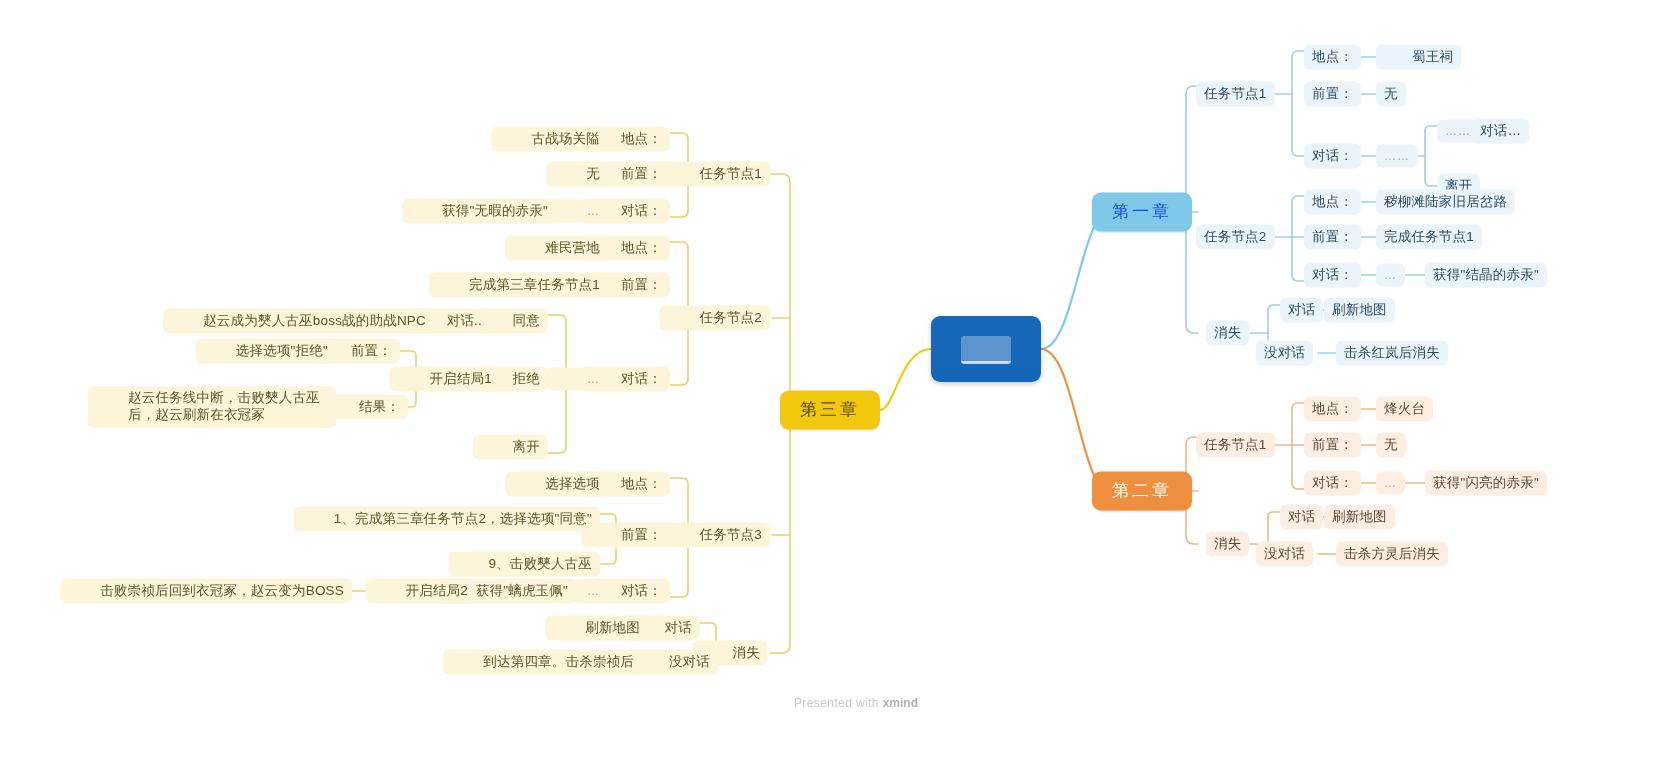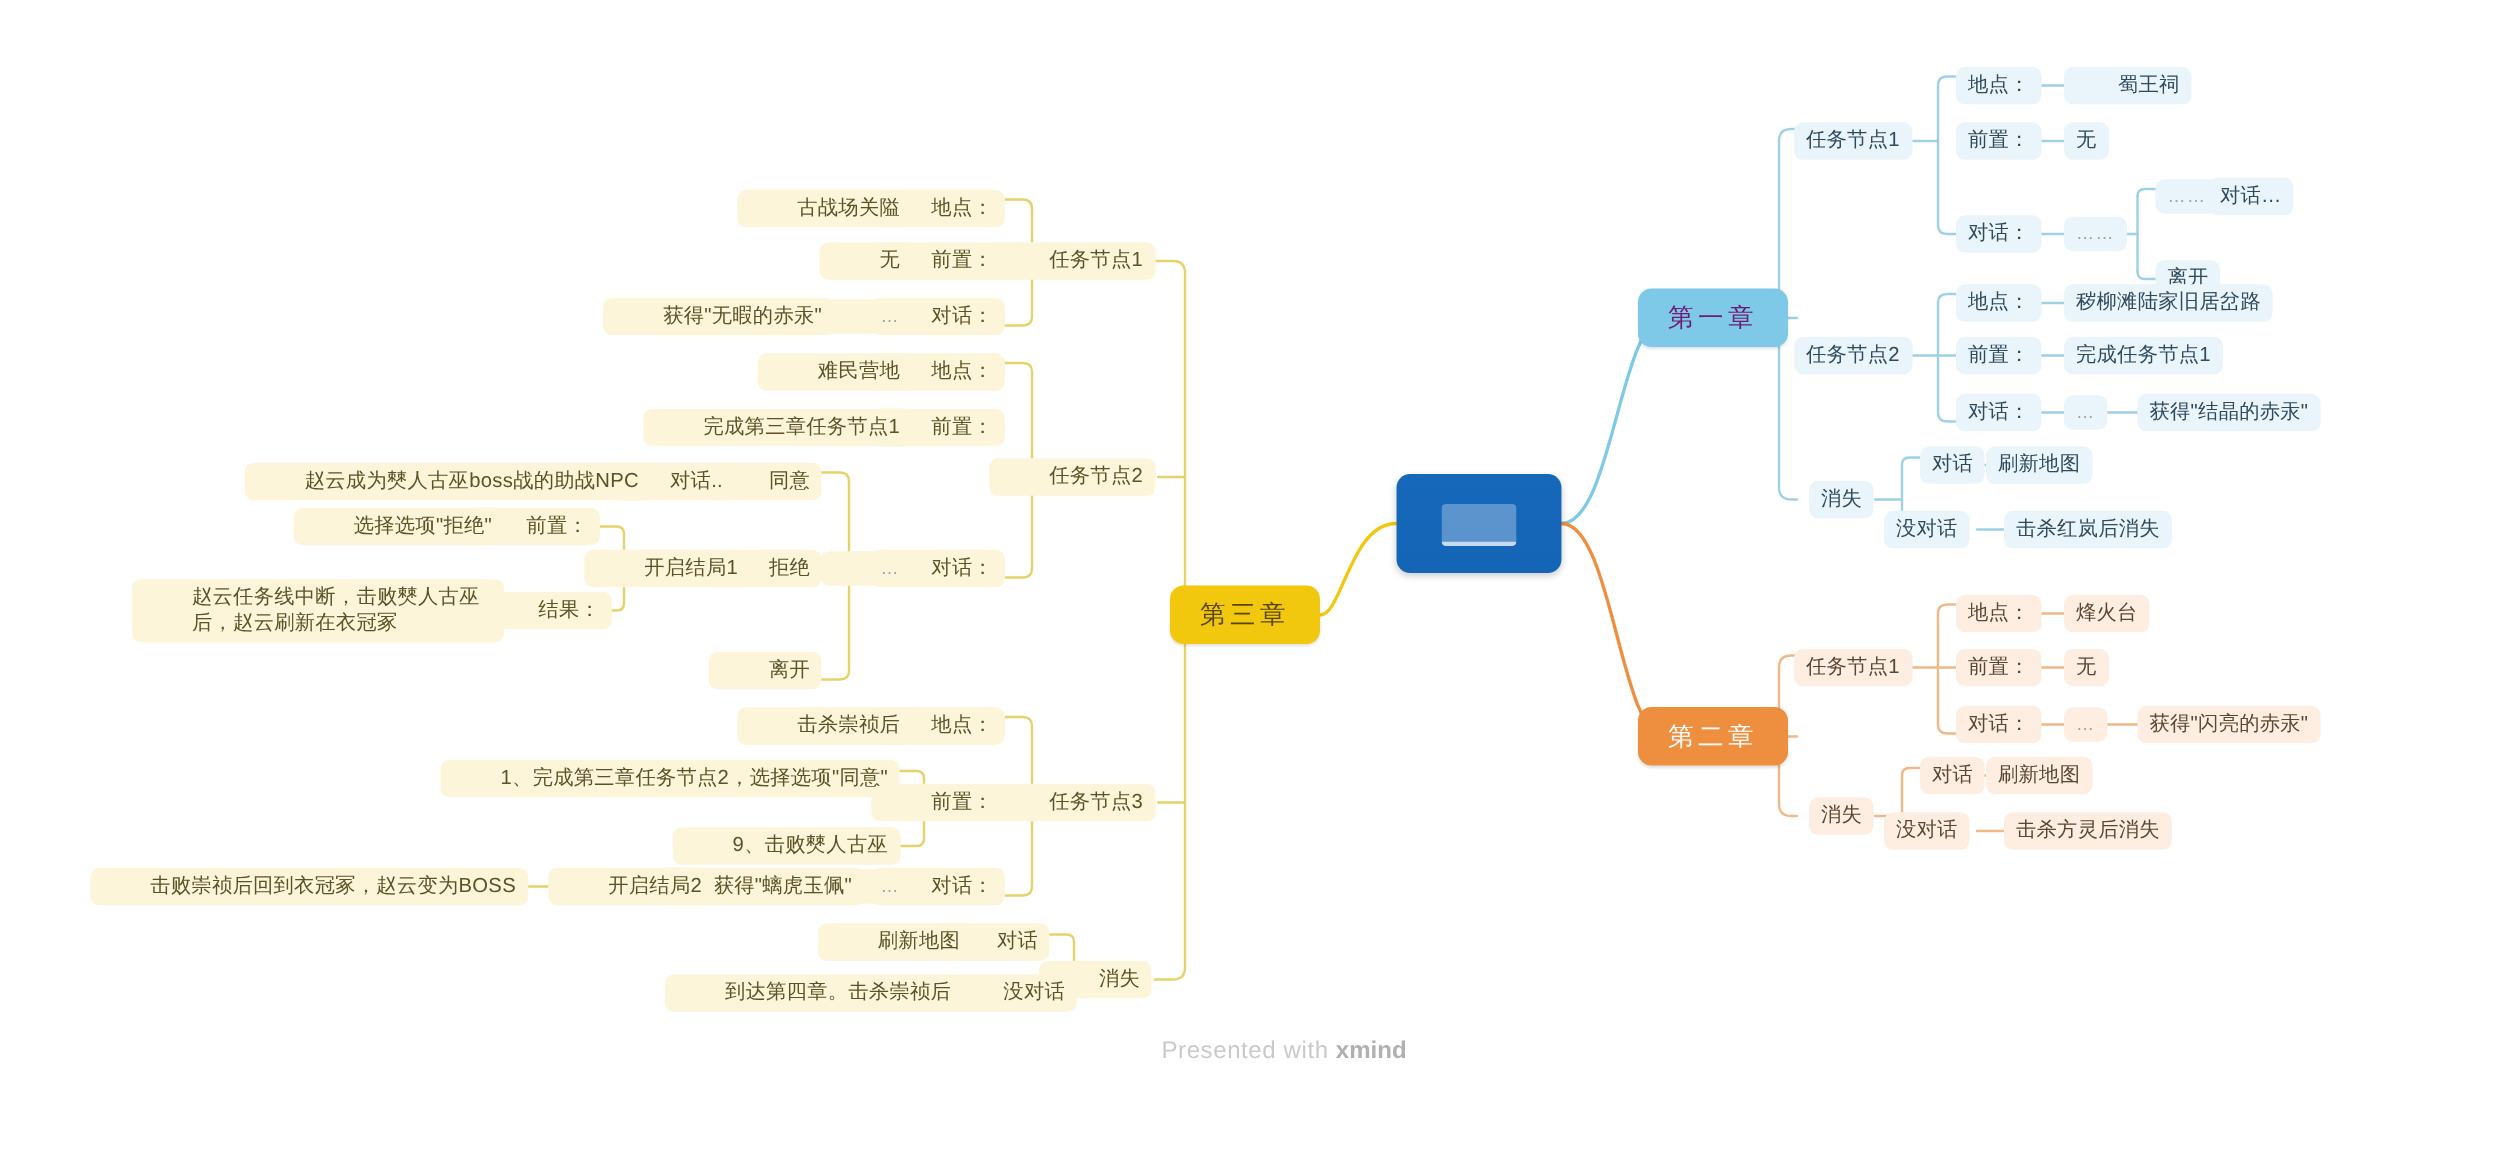--- a/index.html
+++ b/index.html
@@ -42,21 +42,21 @@
   
   .chapter {
     padding: 9px 20px;
     font-size: 17px;
     border-radius: 9px;
     color: #ffffff;
     font-weight: 400;
     letter-spacing: 3px;
     box-shadow: 0 1px 2px rgba(0,0,0,.12);
   }
-  .chapter.c1 { background: #7ec8e8; color:#701a75; }
+  .chapter.c1 { background: #7ec8e8; color:#1d4ed8; }
   .chapter.c2 { background: #ee8f3f; color:#ffffff; }
   .chapter.c3 { background: #f2c80f; color:#5a4708; }
 
   
   #root-node {
     position: absolute;
     width: 110px; height: 66px;
     border-radius: 9px;
     background: linear-gradient(180deg,#1668ba 0%, #1565b6 100%);
     box-shadow: 0 2px 5px rgba(0,0,0,.2);
@@ -73,21 +73,21 @@
 
   
   .ralign { transform: translate(-100%,-50%); }
 
   
   #watermark {
     position: absolute;
     left: 0; right: 0;
     bottom: 58px;
     text-align: center;
-    font-size: 16px;
+    font-size: 12px;
     color: #c9c9c9;
     letter-spacing: .4px;
     user-select: none;
     padding-left: 40px;
   }
   #watermark b { color: #b0b0b0; font-weight: 700; letter-spacing: 0; }
 </style>
 </head>
 <body>
 
@@ -312,21 +312,21 @@
   <div class="node chip yellow ralign" style="left:500px; top:379px;">开启结局1</div>
   <div class="node chip yellow ralign" style="left:400px; top:351px;">前置：</div>
   <div class="node chip yellow ralign" style="left:336px; top:351px;">选择选项"拒绝"</div>
   <div class="node chip yellow ralign" style="left:408px; top:407px;">结果：</div>
   <div class="node chip yellow ralign" style="left:336px; top:407px; white-space:normal; width:248px; text-align:left;">赵云任务线中断，击败僰人古巫后，赵云刷新在衣冠冢</div>
 
   <div class="node chip yellow ralign" style="left:548px; top:447px;">离开</div>
 
   <div class="node chip yellow ralign" style="left:770px; top:535px;">任务节点3</div>
   <div class="node chip yellow ralign" style="left:670px; top:484px;">地点：</div>
-  <div class="node chip yellow ralign" style="left:608px; top:484px;">击杀崇祯后</div>
+  <div class="node chip yellow ralign" style="left:608px; top:484px;">选择选项</div>
   <div class="node chip yellow ralign" style="left:670px; top:535px;">前置：</div>
   <div class="node chip yellow ralign" style="left:600px; top:519px;">1、完成第三章任务节点2，选择选项"同意"</div>
   <div class="node chip yellow ralign" style="left:600px; top:564px;">9、击败僰人古巫</div>
   <div class="node chip yellow ralign" style="left:670px; top:591px;">对话：</div>
   <div class="node chip yellow dots ralign" style="left:608px; top:591px;">…</div>
   <div class="node chip yellow ralign" style="left:576px; top:591px;">获得"螭虎玉佩"</div>
   <div class="node chip yellow ralign" style="left:476px; top:591px;">开启结局2</div>
   <div class="node chip yellow ralign" style="left:352px; top:591px;">击败崇祯后回到衣冠冢，赵云变为BOSS</div>
 
   <div class="node chip yellow ralign" style="left:768px; top:653px;">消失</div>

